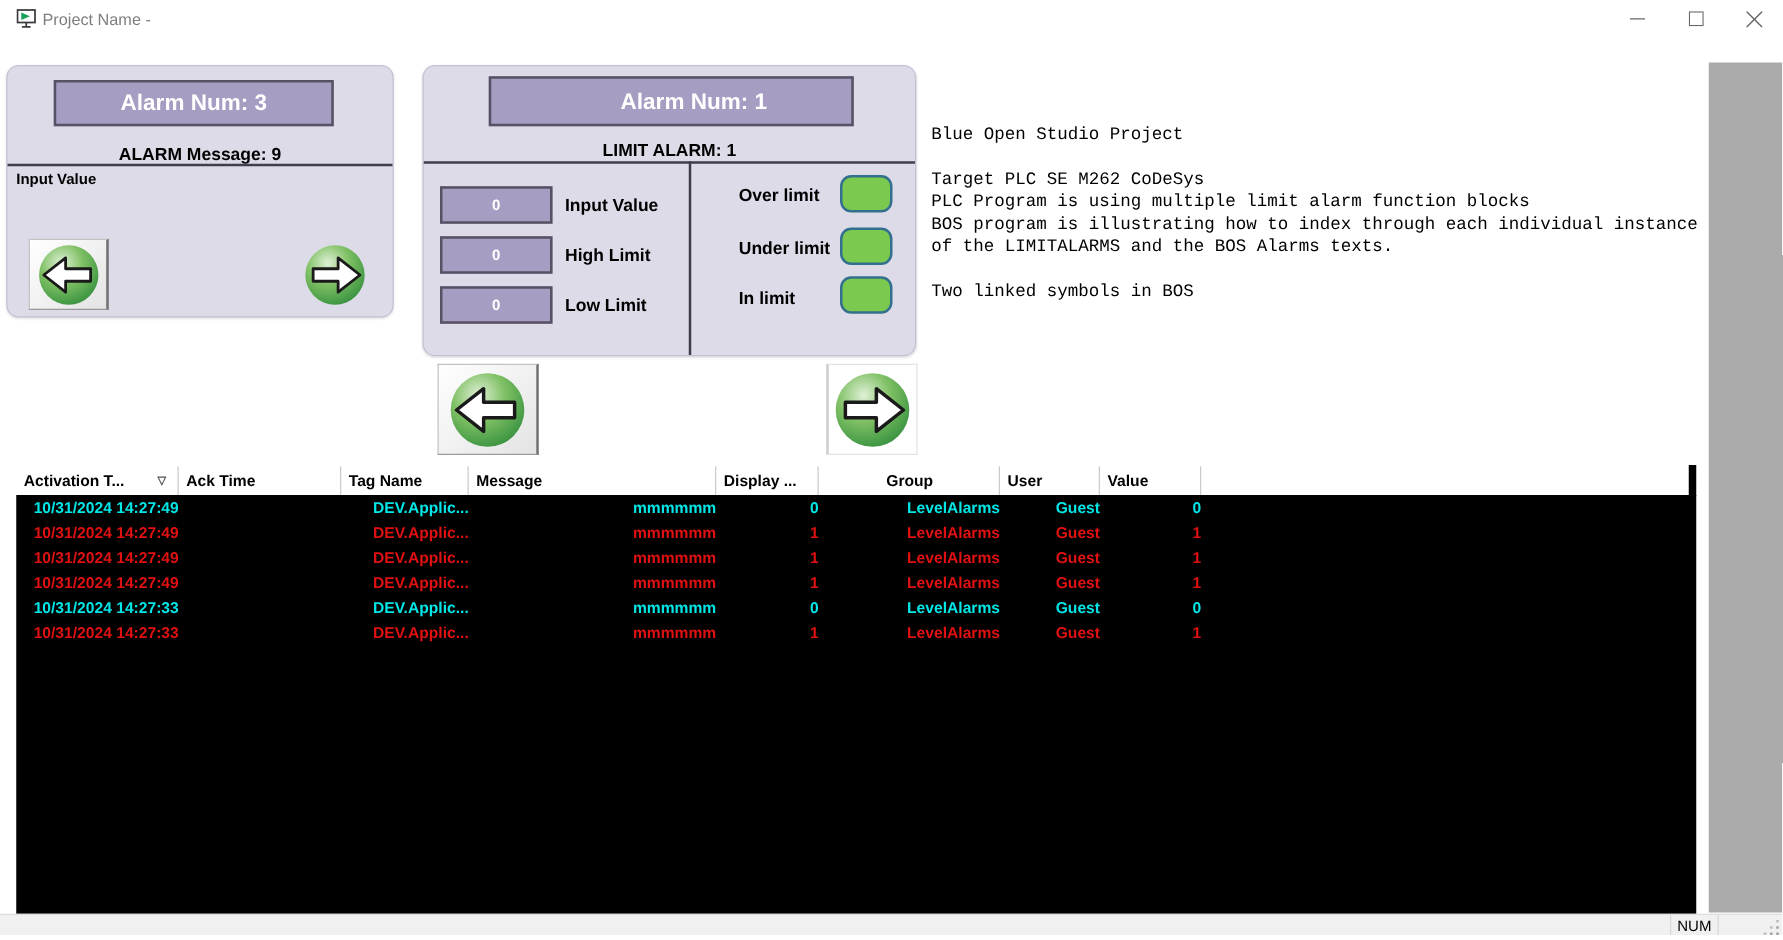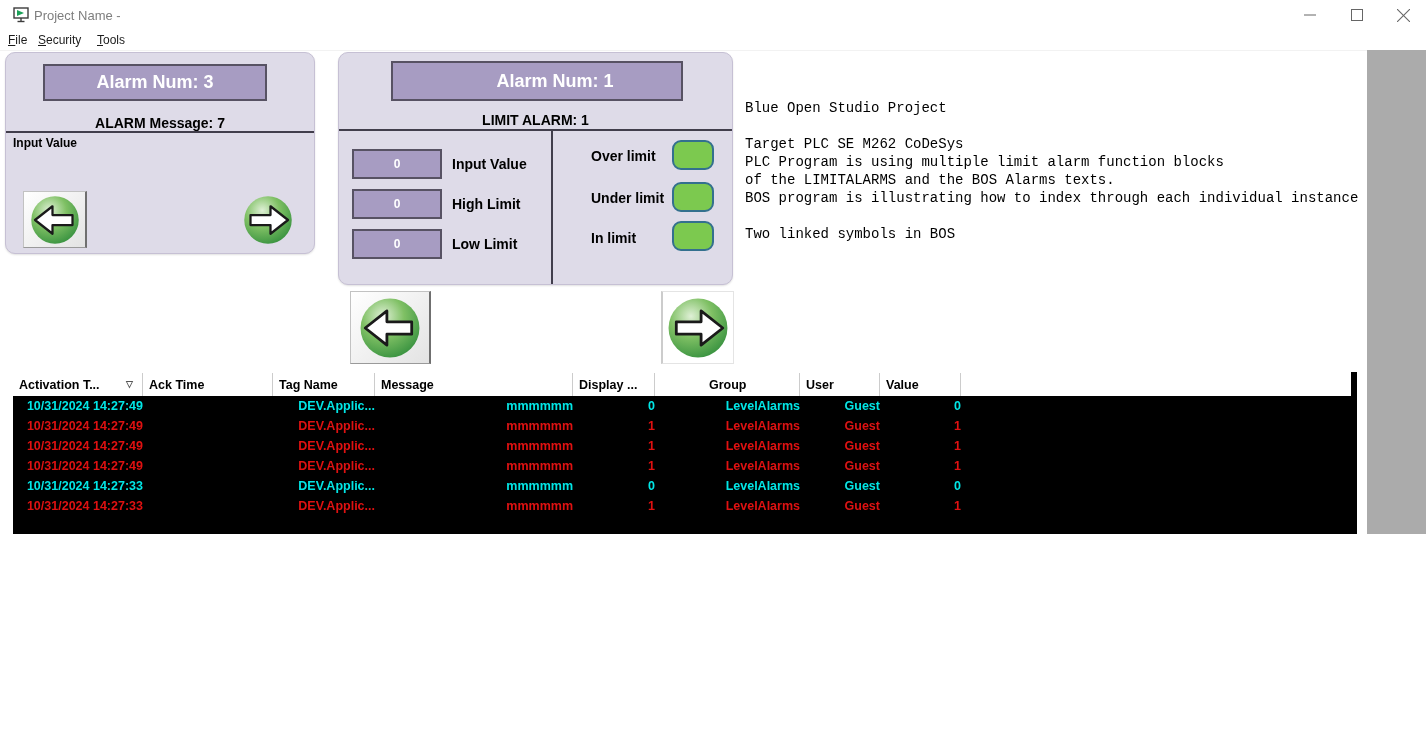--- a/index.html
+++ b/index.html
@@ -1,17 +1,17 @@
 <!DOCTYPE html>
 <html><head>
 <meta charset="utf-8">
 <style>
   html,body { margin:0; padding:0; background:#ffffff; }
   body { font-family:"Liberation Sans", sans-serif; }
-  .window { position:relative; width:1426px; height:534px; background:#ffffff; overflow:hidden; }
+  .window { position:relative; width:1426px; height:748px; background:#ffffff; overflow:hidden; }
 
   
   .titlebar { position:absolute; left:0; top:0; width:100%; height:30px; background:#ffffff; }
   .app-icon { position:absolute; left:13px; top:7px; width:17px; height:17px; }
   .title-text { position:absolute; left:34px; top:8px; font-size:13px; color:#7e7e7e; }
   .win-ctrl { position:absolute; top:0; width:34px; height:30px; display:flex; align-items:center; justify-content:center; }
   .ctrl-min { left:1293px; }
   .ctrl-max { left:1340px; }
   .ctrl-close { left:1386px; }
 
@@ -125,33 +125,28 @@
         </svg>
     </span>
     <span class="win-ctrl ctrl-close">
       <svg width="13" height="13" viewBox="0 0 13 13">
           <line x1="0" y1="0" x2="13" y2="13" stroke="#666" stroke-width="1.1"></line>
           <line x1="13" y1="0" x2="0" y2="13" stroke="#666" stroke-width="1.1"></line>
         </svg>
     </span>
   </div>
 
-  <div class="menubar">
-    <span class="menu-item menu-file"><span class="accel">F</span><span>ile</span></span>
-    <span class="menu-item menu-security"><span class="accel">S</span><span>ecurity</span></span>
-    <span class="menu-item menu-tools"><span class="accel">T</span><span>ools</span></span>
-  </div>
 
   <div class="gray-strip"></div>
 
   <div class="panel panel1">
     <div class="hdr-box">
       <span>Alarm Num: 3</span>
     </div>
-    <div class="subtitle">ALARM Message: 7</div>
+    <div class="subtitle">ALARM Message: 9</div>
     <div class="divider-h"></div>
     <div class="input-label">Input Value</div>
     <button class="arrow-btn btn-raised p1-left">
       <svg width="50" height="50" viewBox="0 0 40 40">
         <circle cx="20" cy="20" r="19" fill="url(#sphereGrad)"></circle>
         <polygon points="34,16 18,16 18,9 4,20 18,31 18,24 34,24" fill="#ffffff" stroke="#1a1a1a" stroke-width="1.8" stroke-linejoin="round"></polygon>
       </svg>
     </button>
     <button class="arrow-btn btn-flat p1-right">
       <svg width="50" height="50" viewBox="0 0 40 40">
@@ -182,22 +177,22 @@
     <div class="indicator in-0" style="background: rgb(124, 201, 79);"></div>
     <div class="indicator in-1" style="background: rgb(124, 201, 79);"></div>
     <div class="indicator in-2" style="background: rgb(124, 201, 79);"></div>
   </div>
 
   <div class="info-block">
     <div class="info-line">Blue Open Studio Project</div>
     <div class="info-line"></div>
     <div class="info-line">Target PLC SE M262 CoDeSys</div>
     <div class="info-line">PLC Program is using multiple limit alarm function blocks</div>
+    <div class="info-line">BOS program is illustrating how to index through each individual instance</div>
     <div class="info-line">of the LIMITALARMS and the BOS Alarms texts.</div>
-    <div class="info-line">BOS program is illustrating how to index through each individual instance</div>
     <div class="info-line"></div>
     <div class="info-line">Two linked symbols in BOS</div>
   </div>
 
   <button class="arrow-btn btn-raised big-left">
     <svg width="62" height="62" viewBox="0 0 40 40">
       <circle cx="20" cy="20" r="19" fill="url(#sphereGrad)"></circle>
       <polygon points="34,16 18,16 18,9 4,20 18,31 18,24 34,24" fill="#ffffff" stroke="#1a1a1a" stroke-width="1.8" stroke-linejoin="round"></polygon>
     </svg>
   </button>

